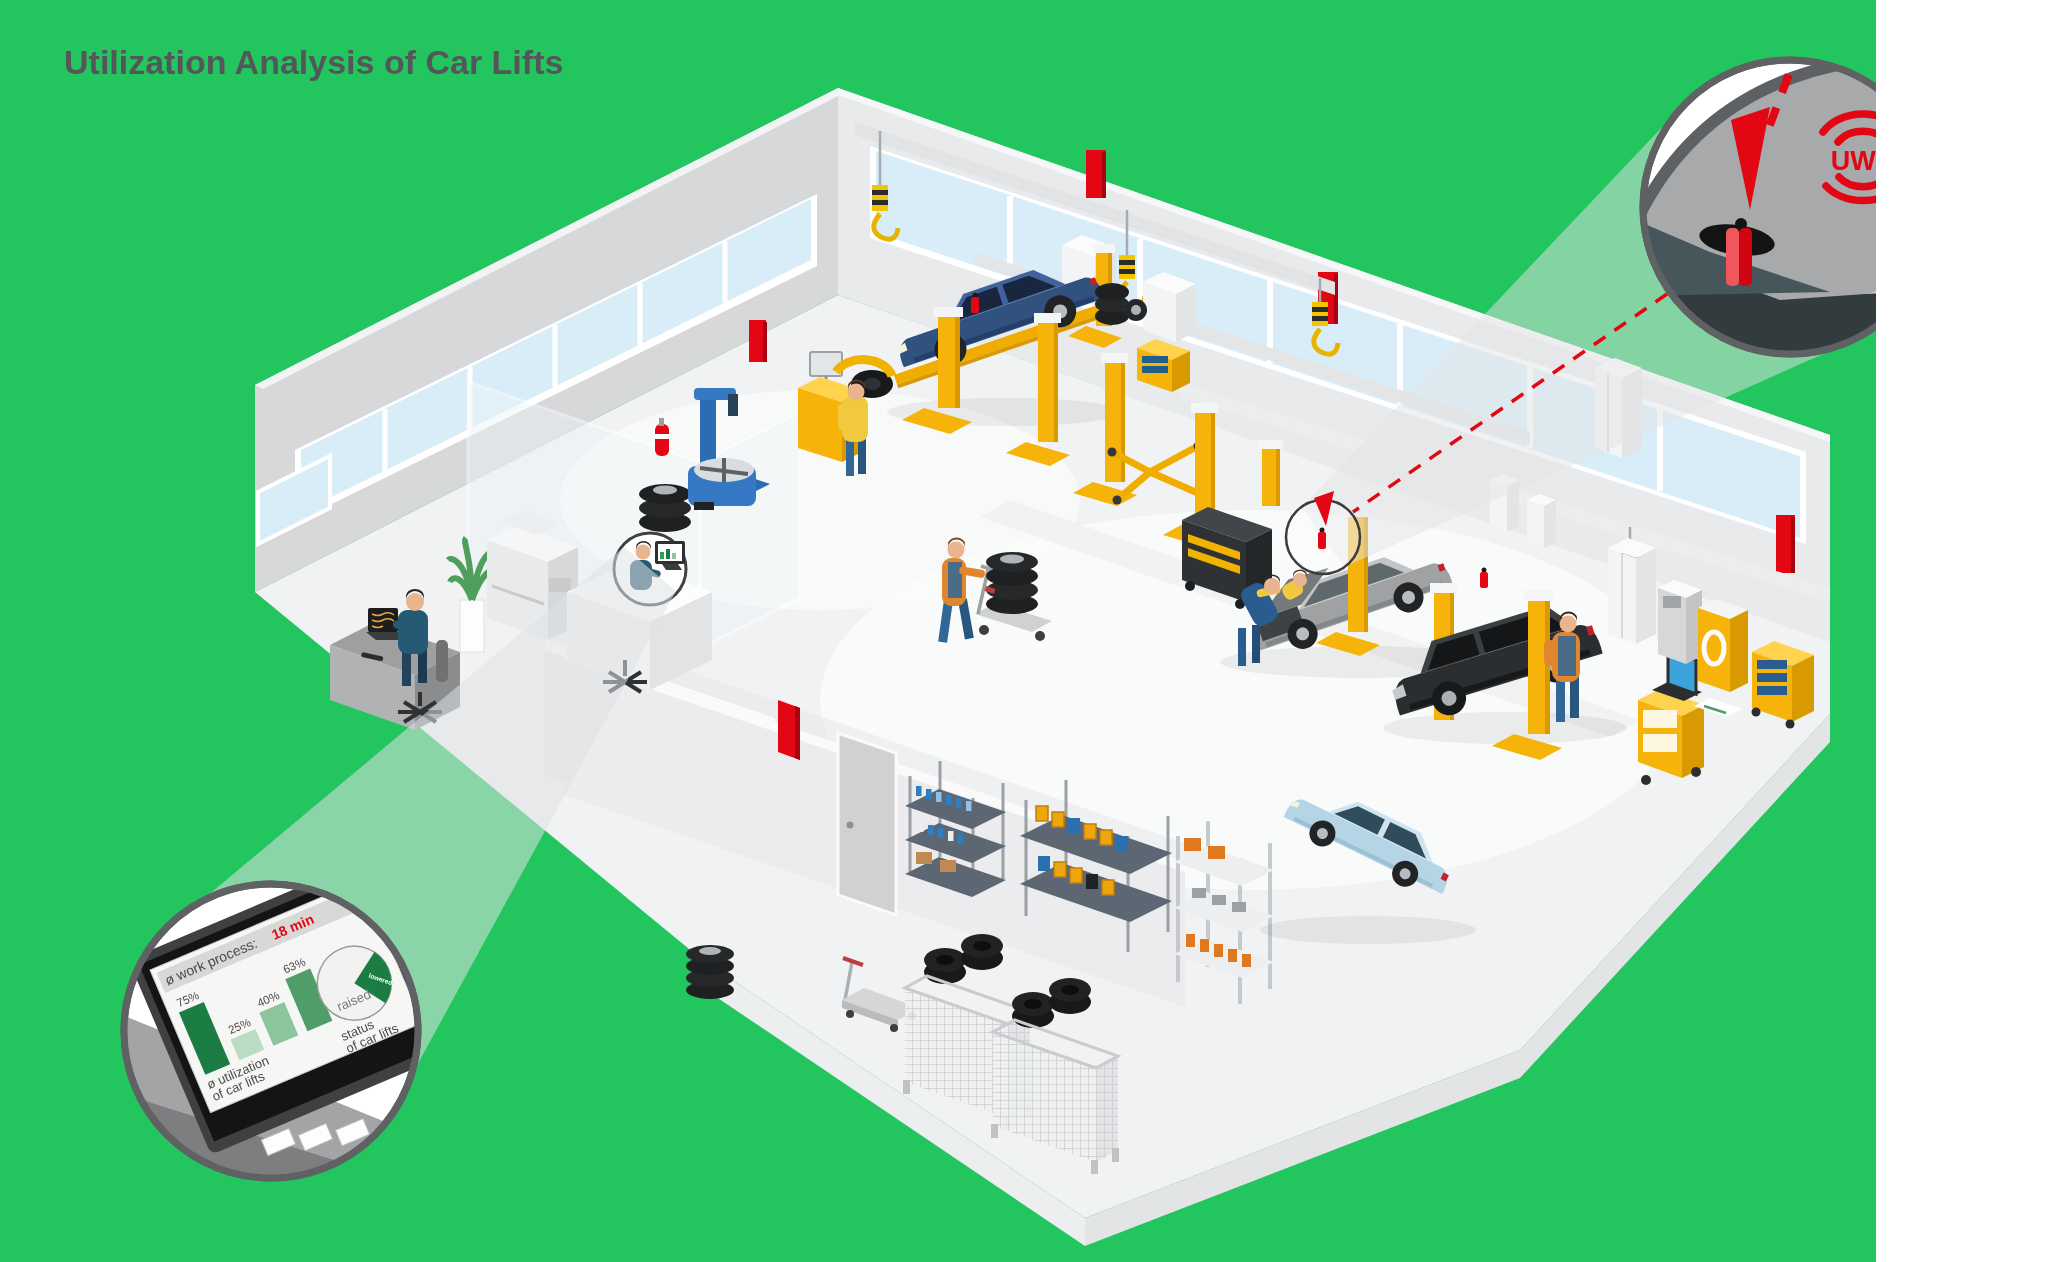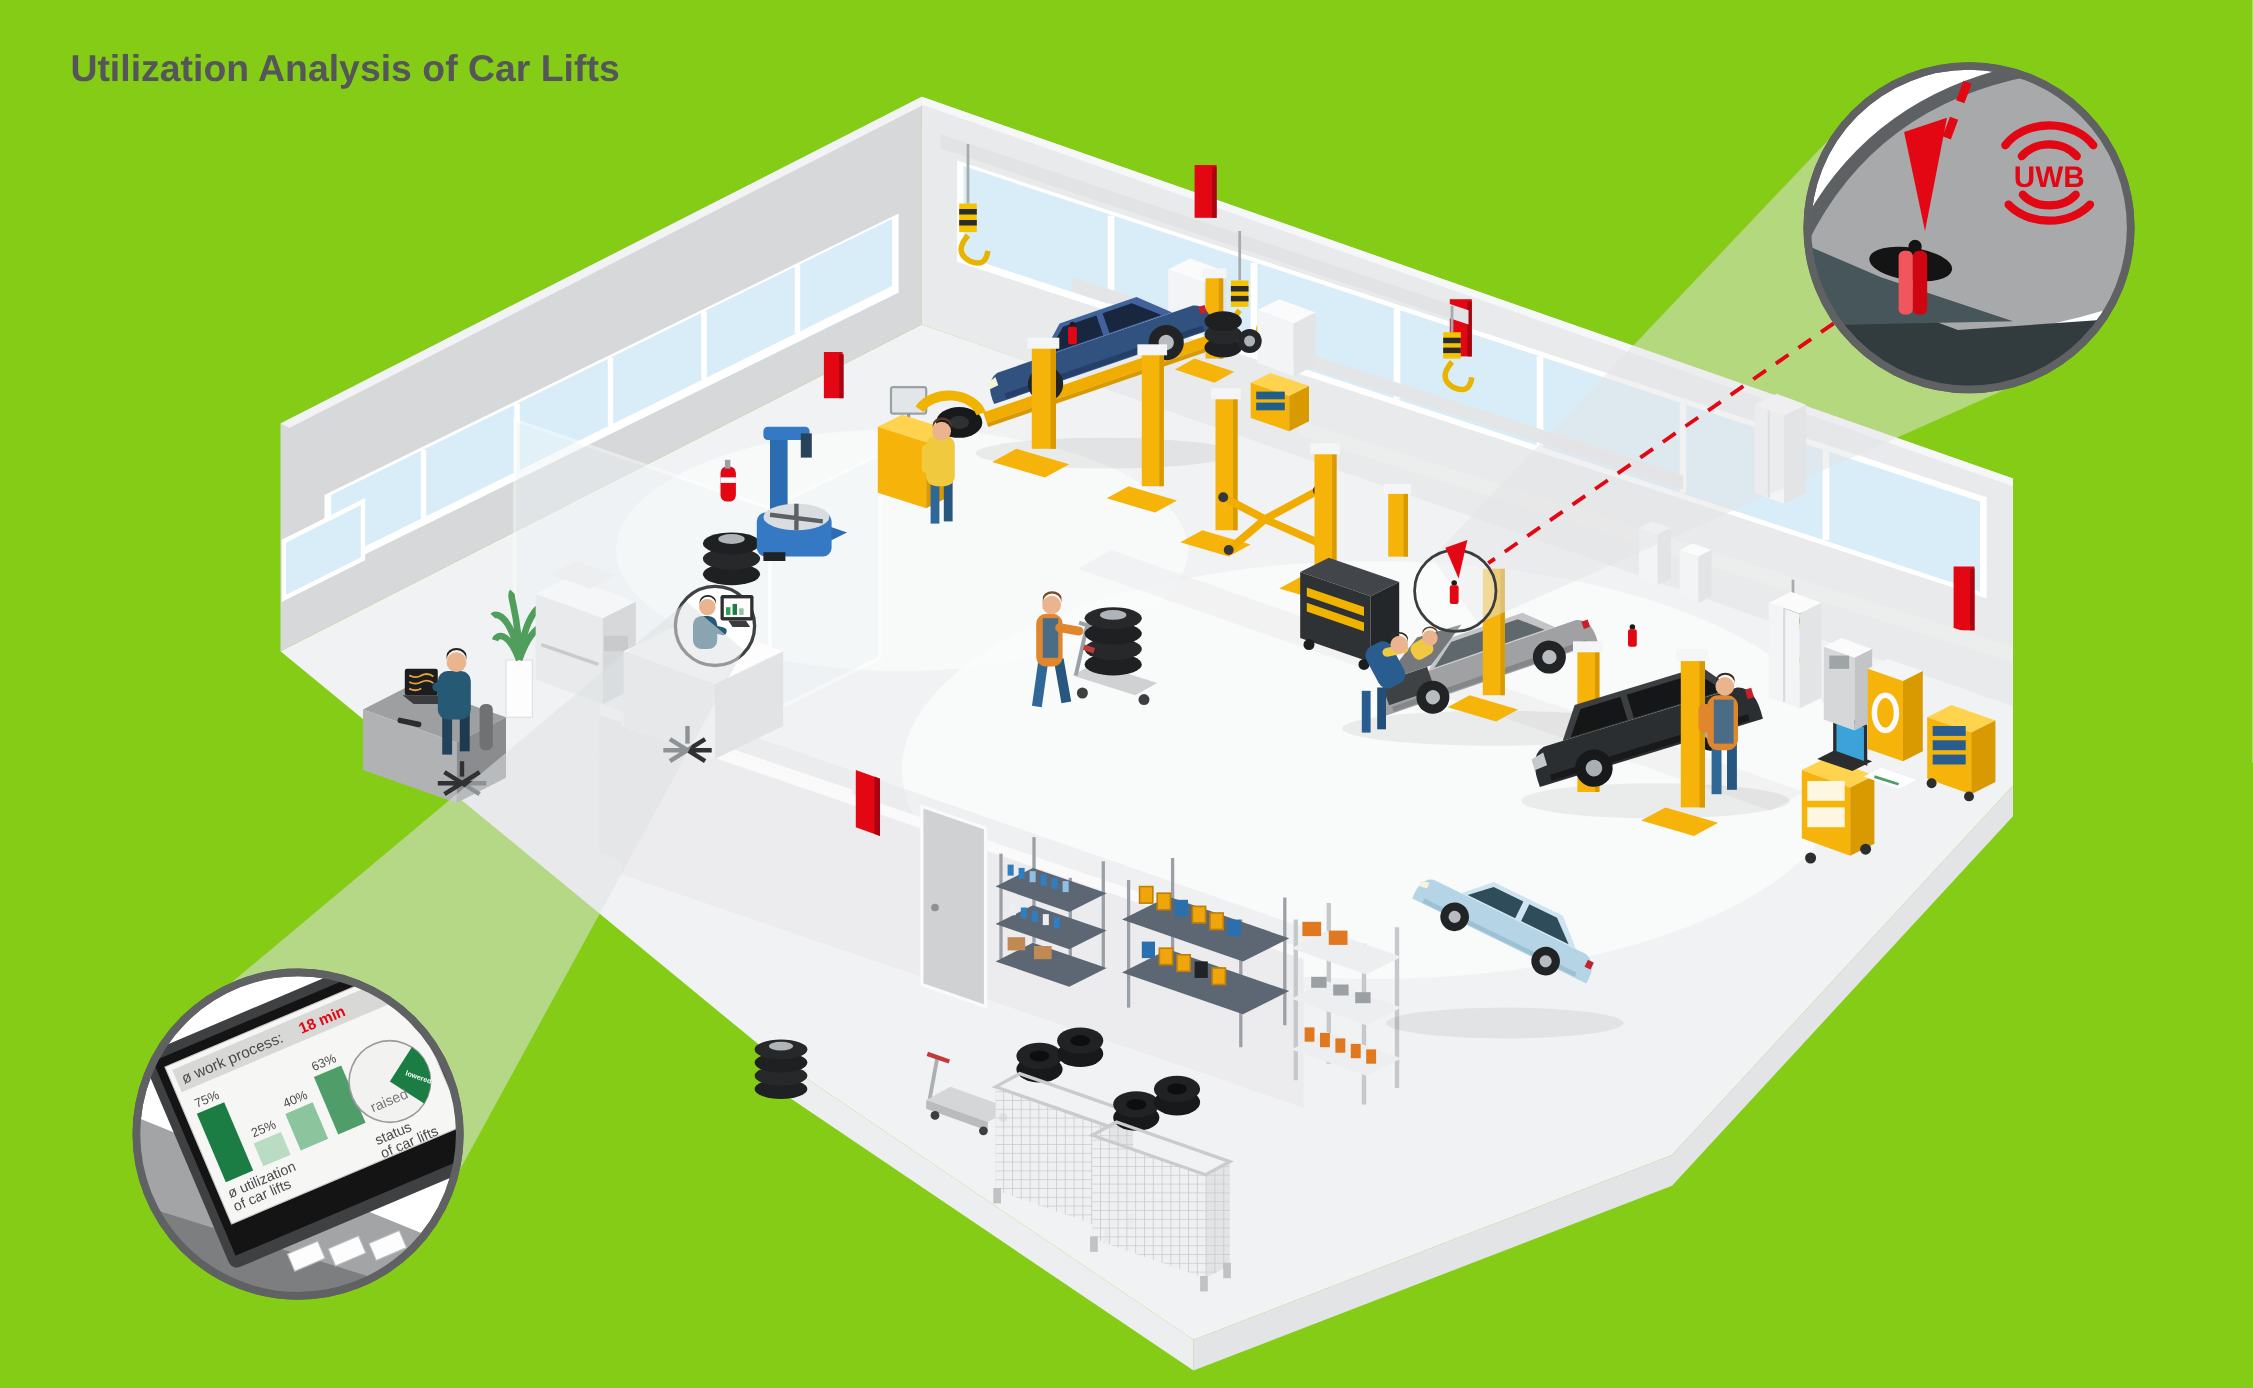--- a/index.html
+++ b/index.html
@@ -1,16 +1,16 @@
 <!DOCTYPE html>
 <html><head>
 <meta charset="utf-8">
 <style>
   html,body{margin:0;padding:0;background:#fff;}
-  .page{position:relative;width:2048px;height:1262px;background:#84cc16;overflow:hidden;}
+  .page{position:relative;width:1876px;height:1262px;background:#22c55e;overflow:hidden;}
   svg{display:block}
   svg text{font-family:"Liberation Sans","DejaVu Sans",sans-serif;}
   .ttl{font-size:34px;font-weight:bold;fill:#55565a;}
   .yl{fill:#f6b40a}.yld{fill:#d89a00}.ylt{fill:#ffd34d}.cap{fill:#f4f5f6}
   .wh{fill:#f3f4f5}.whs{fill:#e2e4e6}.wht{fill:#fbfbfc}
   .glass{fill:#d9edf8}
   .deck{fill:#5c6773}
   .dbtxt{font-size:13px;fill:#4a4a4b;}
   .db-head{font-size:14px;fill:#4a4a4b;}
   .db-val{font-size:14px;font-weight:bold;fill:#e30613;}

